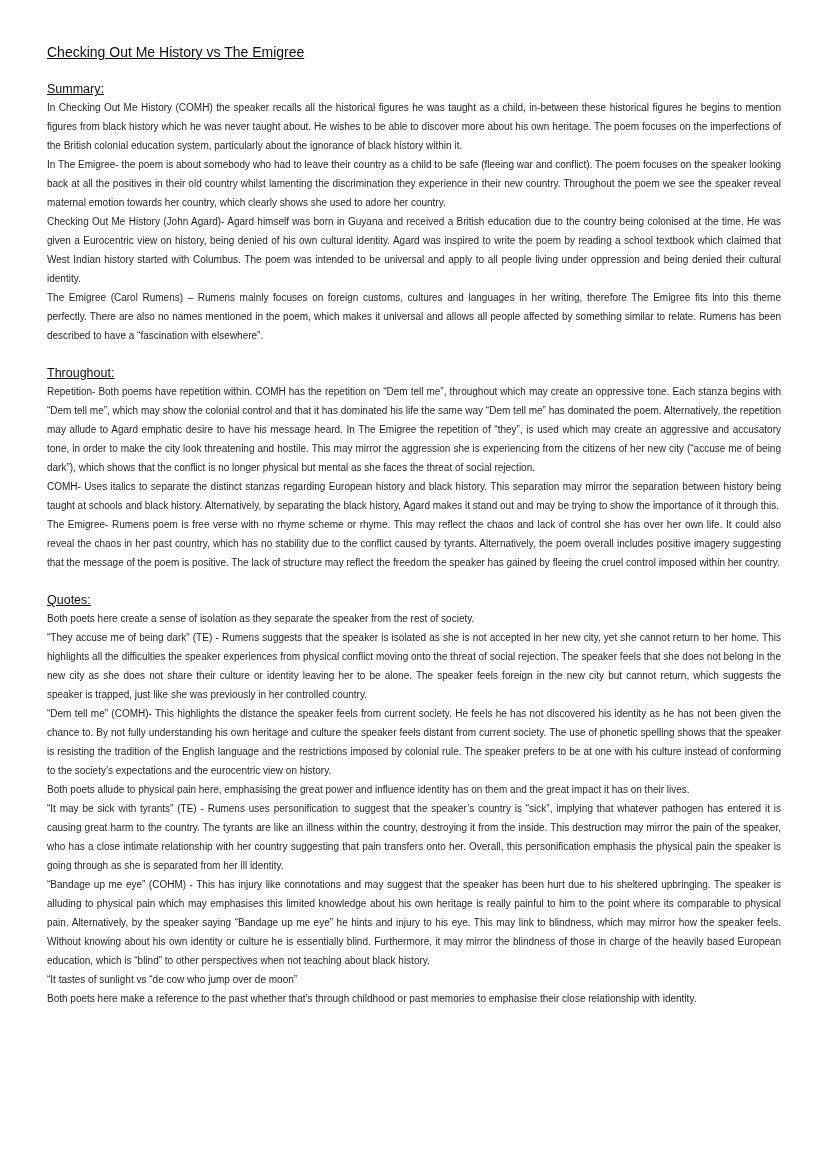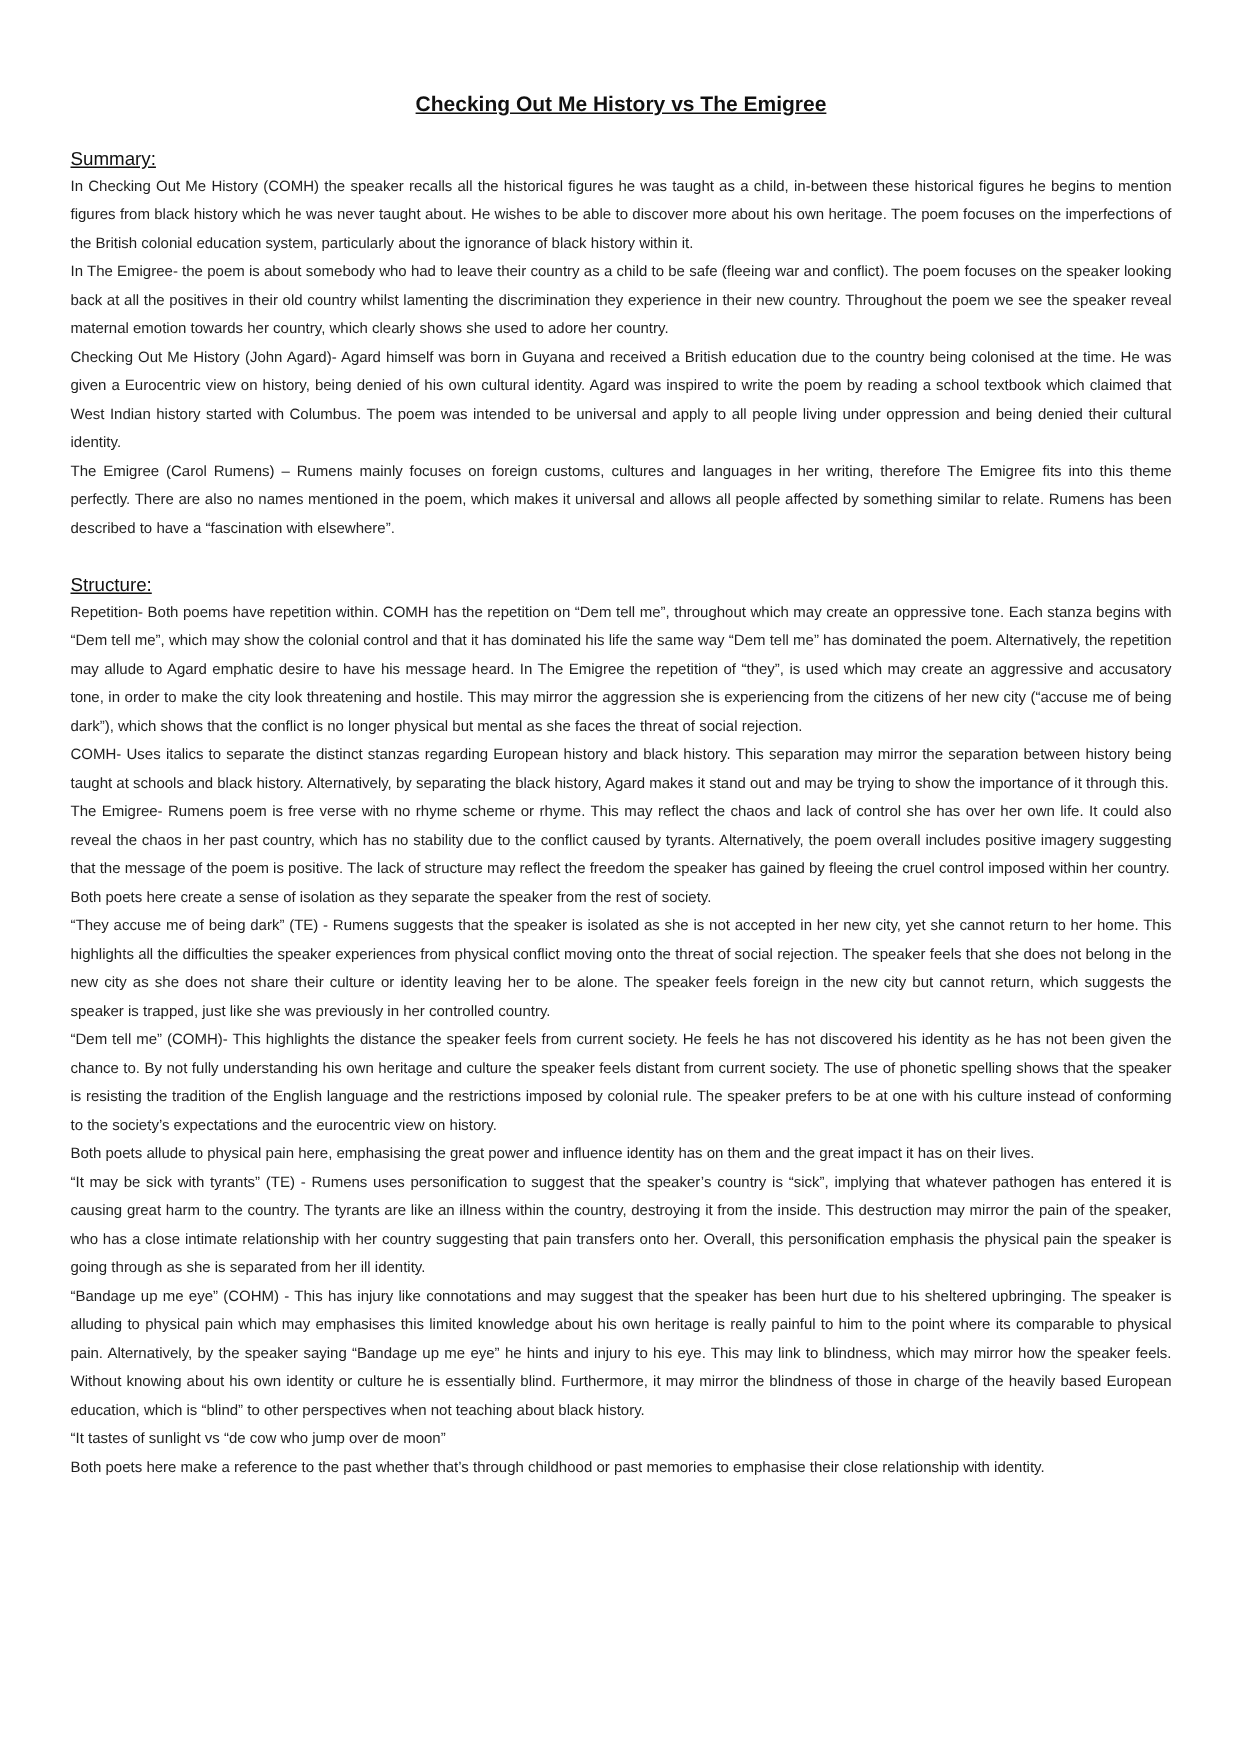--- a/index.html
+++ b/index.html
@@ -12,25 +12,24 @@
     width: 828px;
     height: 1171px;
     box-sizing: border-box;
     padding: 44px 47px 30px 47px;
     background: #ffffff;
     overflow: hidden;
     font-family: "Liberation Sans", sans-serif;
     color: #1f1f1f;
   }
   .doc-title {
-    text-align: center;
     font-size: 14px;
-    font-weight: 700;
+    font-weight: 400;
     text-decoration: underline;
-    margin: 17px 0 22px 0;
+    margin: 0 0 22px 0;
     color: #111111;
   }
   .section-heading {
     font-size: 12.5px;
     font-weight: 400;
     text-decoration: underline;
     margin: 21px 0 2px 0;
     color: #111111;
   }
   .section:first-of-type .section-heading {
@@ -56,26 +55,27 @@
       <div class="section">
         <h2 class="section-heading">Summary:</h2>
         <p class="para"><span>In Checking Out Me History (COMH) the speaker recalls all the historical figures he was taught as a child, in-between these historical figures he begins to mention figures from black history which he was never taught about. He wishes to be able to discover more about his own heritage. The poem focuses on the imperfections of the British colonial education system, particularly about the ignorance of black history within it.</span></p>
         <p class="para"><span>In The Emigree- the poem is about somebody who had to leave their country as a child to be safe (fleeing war and conflict). The poem focuses on the speaker looking back at all the positives in their old country whilst lamenting the discrimination they experience in their new country. Throughout the poem we see the speaker reveal maternal emotion towards her country, which clearly shows she used to adore her country.</span></p>
       </div>
       <div class="section">
         <p class="para"><span class="bold">Checking Out Me History (John Agard)-</span><span> Agard himself was born in Guyana and received a British education due to the country being colonised at the time. He was given a Eurocentric view on history, being denied of his own cultural identity. Agard was inspired to write the poem by reading a school textbook which claimed that West Indian history started with Columbus. The poem was intended to be universal and apply to all people living under oppression and being denied their cultural identity.</span></p>
         <p class="para"><span class="bold">The Emigree (Carol Rumens) – </span><span>Rumens mainly focuses on foreign customs, cultures and languages in her writing, therefore The Emigree fits into this theme perfectly. There are also no names mentioned in the poem, which makes it universal and allows all people affected by something similar to relate. Rumens has been described to have a “fascination with elsewhere”.</span></p>
       </div>
       <div class="section">
-        <h2 class="section-heading">Structure:</h2>
+        <h2 class="section-heading">Throughout:</h2>
         <p class="para"><span>Repetition- Both poems have repetition within. COMH has the repetition on “</span><span class="bold">Dem tell me</span><span>”, throughout which may create an oppressive tone. Each stanza begins with “Dem tell me”, which may show the colonial control and that it has dominated his life the same way “Dem tell me” has dominated the poem. Alternatively, the repetition may allude to Agard emphatic desire to have his message heard. In The Emigree the repetition of “</span><span class="bold">they</span><span>”, is used which may create an aggressive and accusatory tone, in order to make the city look threatening and hostile. This may mirror the aggression she is experiencing from the citizens of her new city (“accuse me of being dark”), which shows that the conflict is no longer physical but mental as she faces the threat of social rejection.</span></p>
         <p class="para"><span>COMH- Uses italics to separate the distinct stanzas regarding European history and black history. This separation may mirror the separation between history being taught at schools and black history. Alternatively, by separating the black history, Agard makes it stand out and may be trying to show the importance of it through this.</span></p>
         <p class="para"><span>The Emigree- Rumens poem is free verse with no rhyme scheme or rhyme. This may reflect the chaos and lack of control she has over her own life. It could also reveal the chaos in her past country, which has no stability due to the conflict caused by tyrants. Alternatively, the poem overall includes positive imagery suggesting that the message of the poem is positive. The lack of structure may reflect the freedom the speaker has gained by fleeing the cruel control imposed within her country.</span></p>
       </div>
       <div class="section">
+        <h2 class="section-heading">Quotes:</h2>
         <p class="para"><span>Both poets here create a sense of isolation as they separate the speaker from the rest of society.</span></p>
         <p class="para"><span class="bold">“They accuse me of being dark” (TE)</span><span> -  Rumens suggests that the speaker is isolated as she is not accepted in her new city, yet she cannot return to her home. This highlights all the difficulties the speaker experiences from physical conflict moving onto the threat of social rejection. The speaker feels that she does not belong in the new city as she does not share their culture or identity leaving her to be alone. The speaker feels foreign in the new city but cannot return, which suggests the speaker is trapped, just like she was previously in her controlled country.</span></p>
         <p class="para"><span class="bold">“Dem tell me” (COMH)-</span><span> This highlights the distance the speaker feels from current society. He feels he has not discovered his identity as he has not been given the chance to. By not fully understanding his own heritage and culture the speaker feels distant from current society. The use of phonetic spelling shows that the speaker is resisting the tradition of the English language and the restrictions imposed by colonial rule. The speaker prefers to be at one with his culture instead of conforming to the society’s expectations and the eurocentric view on history.</span></p>
         <p class="para"><span>Both poets allude to physical pain here, emphasising the great power and influence identity has on them and the great impact it has on their lives.</span></p>
         <p class="para"><span class="bold">“It may be sick with tyrants” (TE)</span><span> - Rumens uses personification to suggest that the speaker’s country is “sick”, implying that whatever pathogen has entered it is causing great harm to the country. The tyrants are like an illness within the country, destroying it from the inside. This destruction may mirror the pain of the speaker, who has a close intimate relationship with her country suggesting that pain transfers onto her. Overall, this personification emphasis the physical pain the speaker is going through as she is separated from her ill identity.</span></p>
         <p class="para"><span class="bold">“Bandage up me eye” (COHM) -</span><span> This has injury like connotations and may suggest that the speaker has been hurt due to his sheltered upbringing. The speaker is alluding to physical pain which may emphasises this limited knowledge about his own heritage is really painful to him to the point where its comparable to physical pain. Alternatively, by the speaker saying “Bandage up me eye” he hints and injury to his eye. This may link to blindness, which may mirror how the speaker feels. Without knowing about his own identity or culture he is essentially blind. Furthermore, it may mirror the blindness of those in charge of the heavily based European education, which is “blind” to other perspectives when not teaching about black history.</span></p>
         <p class="para"><span class="bold">“It tastes of sunlight vs “de cow who jump over de moon”</span></p>
         <p class="para"><span>Both poets here make a reference to the past whether that’s through childhood or past memories to emphasise their close relationship with identity.</span></p>
       </div>
     </div>

